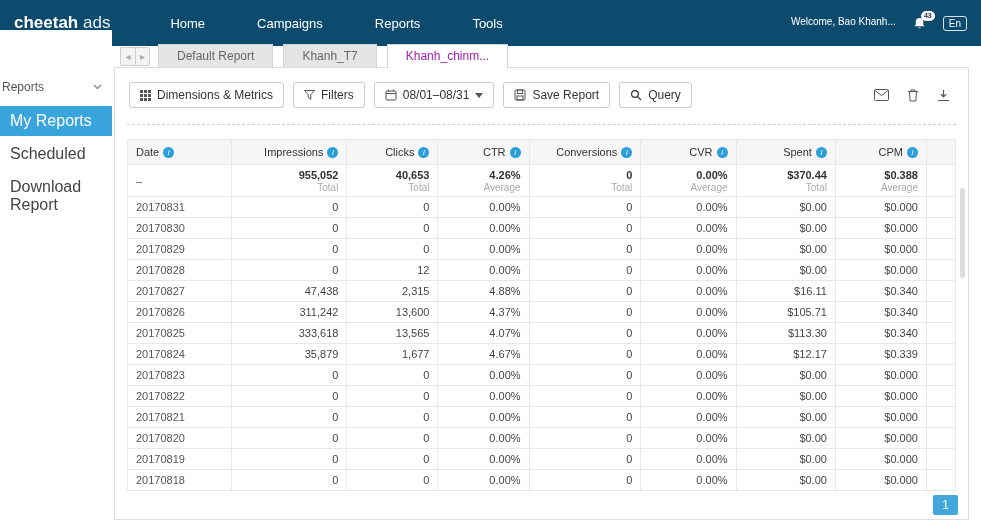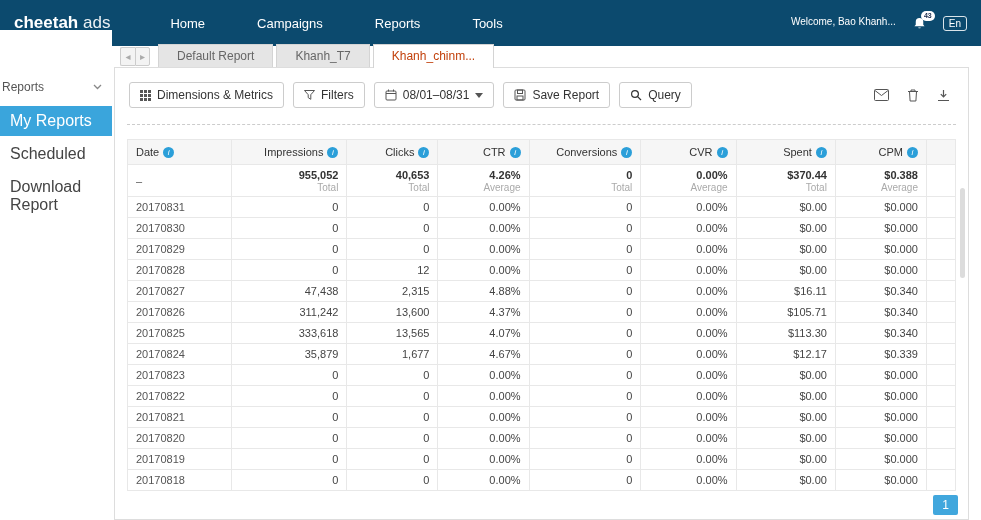--- a/index.html
+++ b/index.html
@@ -26,22 +26,22 @@
   .sb-item{padding:6px 2px 6px 10px;font-size:16px;color:#444;cursor:pointer;margin:3px 0}
   .sb-item.active{background:#3aa5dc;color:#fff}
 
   
   .main{position:absolute;left:112px;top:30px;right:0;bottom:0;display:flex;flex-direction:column;padding:14px 12px 0 2px}
   .tabbar{display:flex;align-items:flex-end;padding-left:6px}
   .tab-arrows{display:flex;margin-right:8px;margin-bottom:1px}
   .tab-arrow{width:15px;height:19px;border:1px solid #ccc;background:#f3f3f3;color:#aaa;font-size:10px;line-height:17px;text-align:center;cursor:pointer}
   .tab-arrow:first-child{border-right:none;border-radius:2px 0 0 2px}
   .tab-arrow:last-child{border-radius:0 2px 2px 0}
-  .tab{padding:4px 18px;font-size:12px;color:#666;background:#e5e5e5;border:1px solid #d4d4d4;border-bottom:none;margin-right:3px;cursor:pointer;white-space:nowrap}
-  .tab.active{background:#fff;color:#c2410c;position:relative;z-index:2;margin-bottom:-1px;padding-bottom:5px}
+  .tab{padding:4px 18px;font-size:12px;color:#666;background:#e5e5e5;border:1px solid #d4d4d4;border-bottom:none;margin-right:10px;cursor:pointer;white-space:nowrap}
+  .tab.active{background:#fff;color:#a21caf;position:relative;z-index:2;margin-bottom:-1px;padding-bottom:5px}
   .card{border:1px solid #ddd;background:#fff;flex:1;position:relative;padding:12px 12px 26px;display:flex;flex-direction:column;min-height:0}
 
   
   .toolbar{display:flex;align-items:center;gap:9px;padding:2px 2px 8px}
   .btn{display:inline-flex;align-items:center;gap:6px;border:1px solid #ccc;background:#fff;border-radius:3px;padding:5px 10px;font-size:12px;color:#333;font-family:Liberation Sans, sans-serif;cursor:pointer;white-space:nowrap}
   .btn svg{display:block}
   .toolbar-right{margin-left:auto;display:flex;gap:18px;align-items:center;color:#555;padding-right:4px}
   .tool-icon{cursor:pointer;display:inline-flex}
   .dashed{border-top:1px dashed #ccc;margin:8px 0 14px}
 

